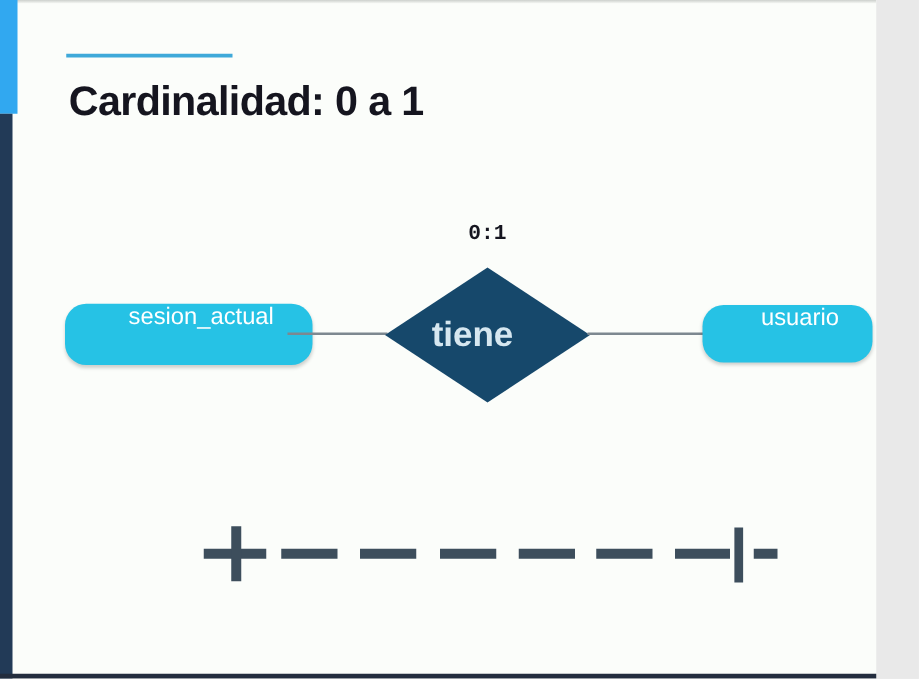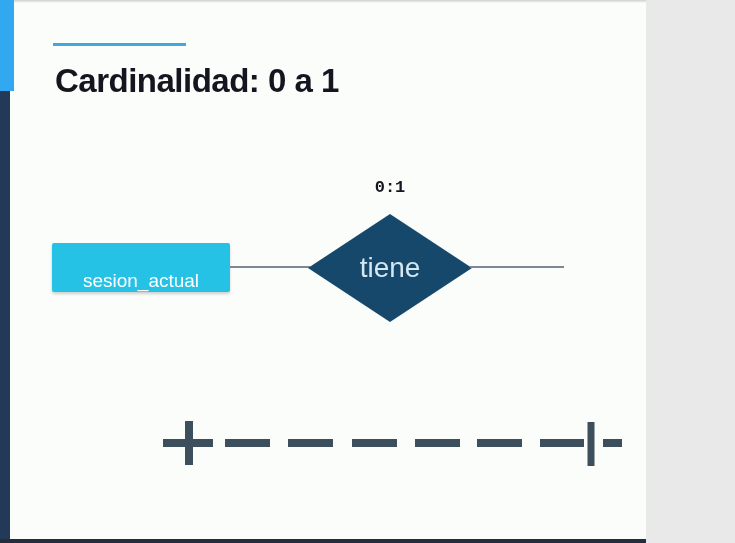--- a/index.html
+++ b/index.html
@@ -2,21 +2,21 @@
 <html style="--background: #fbfdfa; --accent-blue: #31a8f0; --sidebar-navy: #223a57; --underline-blue: #3fa9d9; --title-color: #15151f; --entity-cyan: #26c2e5; --entity-text: #ffffff; --diamond-navy: #16486b; --diamond-text: #d6e7f0; --connector-gray: #7d8890; --notation-slate: #3d4e5c;"><head>
 <meta charset="utf-8">
 <style>
   html, body {
     margin: 0;
     padding: 0;
     background: #e9e9e9;
   }
   .slide {
     position: relative;
-    width: 646px;
+    width: 701px;
     height: 543px;
     background: var(--background, #fbfdfa);
     overflow: hidden;
     font-family: "Liberation Sans", sans-serif;
   }
   
   .top-hairline {
     position: absolute; top: 0; left: 0; right: 0; height: 3px;
     background: linear-gradient(to bottom, #c4c8c4, rgba(255,255,255,0));
     opacity: .85;
@@ -43,44 +43,45 @@
     background: var(--underline-blue, #3fa9d9);
   }
   .title {
     position: absolute; left: 55px; top: 62px; margin: 0;
     font-size: 33px; font-weight: bold; letter-spacing: -0.5px;
     color: var(--title-color, #15151f);
   }
   
   .entity {
     position: absolute;
-    display: flex; align-items: flex-end; justify-content: center;
+    display: flex; align-items: flex-start; justify-content: center;
     background: var(--entity-cyan, #26c2e5);
     color: var(--entity-text, #ffffff);
-    border-radius: 2px;
+    border-radius: 17px;
     font-size: 19px;
     box-shadow: 0 2px 3px rgba(0,0,0,0.18);
+    padding-left: 20px;
   }
   .entity-left  { left: 52px;  top: 243px; width: 178px; height: 49px; }
   .entity-right { left: 562px; top: 244px; width: 116px; height: 46px; }
   .connector {
     position: absolute; top: 266px; height: 2px;
     background: var(--connector-gray, #7d8890);
   }
   .connector-left  { left: 230px; width: 80px; }
   .connector-right { left: 470px; width: 94px; }
   .diamond-svg {
     position: absolute; left: 306px; top: 212px;
     width: 168px; height: 112px;
   }
   .diamond-label {
-    position: absolute; left: 306px; top: 212px; width: 168px; height: 112px;
+    position: absolute; left: 294px; top: 212px; width: 168px; height: 112px;
     display: flex; align-items: center; justify-content: center;
     color: var(--diamond-text, #d6e7f0);
-    font-size: 28px; font-weight: normal;
+    font-size: 28px; font-weight: bold;
     pointer-events: none;
   }
   .cardinality {
     position: absolute; left: 355px; top: 178px; width: 70px;
     text-align: center;
     font-size: 17px; font-weight: bold;
     color: var(--title-color, #15151f);
     font-family: Liberation Mono, monospace;
   }
   
@@ -115,20 +116,23 @@
 
   <svg class="diamond-svg" viewBox="0 0 168 112" aria-hidden="true">
     <polygon points="84,2 166,56 84,110 2,56" fill="var(--diamond-navy, #16486b)"></polygon>
   </svg>
   <div class="diamond-label">tiene</div>
 
   <div class="cardinality">0:1</div>
 
   <div class="connector connector-right"></div>
 
+  <div class="entity entity-right">
+    <span>usuario</span>
+  </div>
 
   <svg class="notation-svg" viewBox="0 0 480 70" aria-hidden="true">
     <line x1="13" y1="35" x2="63" y2="35" stroke-width="8"></line>
     <line x1="39" y1="13" x2="39" y2="57" stroke-width="8"></line>
     <line x1="75" y1="35" x2="120" y2="35" stroke-width="8"></line>
     <line x1="138" y1="35" x2="183" y2="35" stroke-width="8"></line>
     <line x1="202" y1="35" x2="247" y2="35" stroke-width="8"></line>
     <line x1="265" y1="35" x2="310" y2="35" stroke-width="8"></line>
     <line x1="327" y1="35" x2="372" y2="35" stroke-width="8"></line>
     <line x1="390" y1="35" x2="434" y2="35" stroke-width="8"></line>

